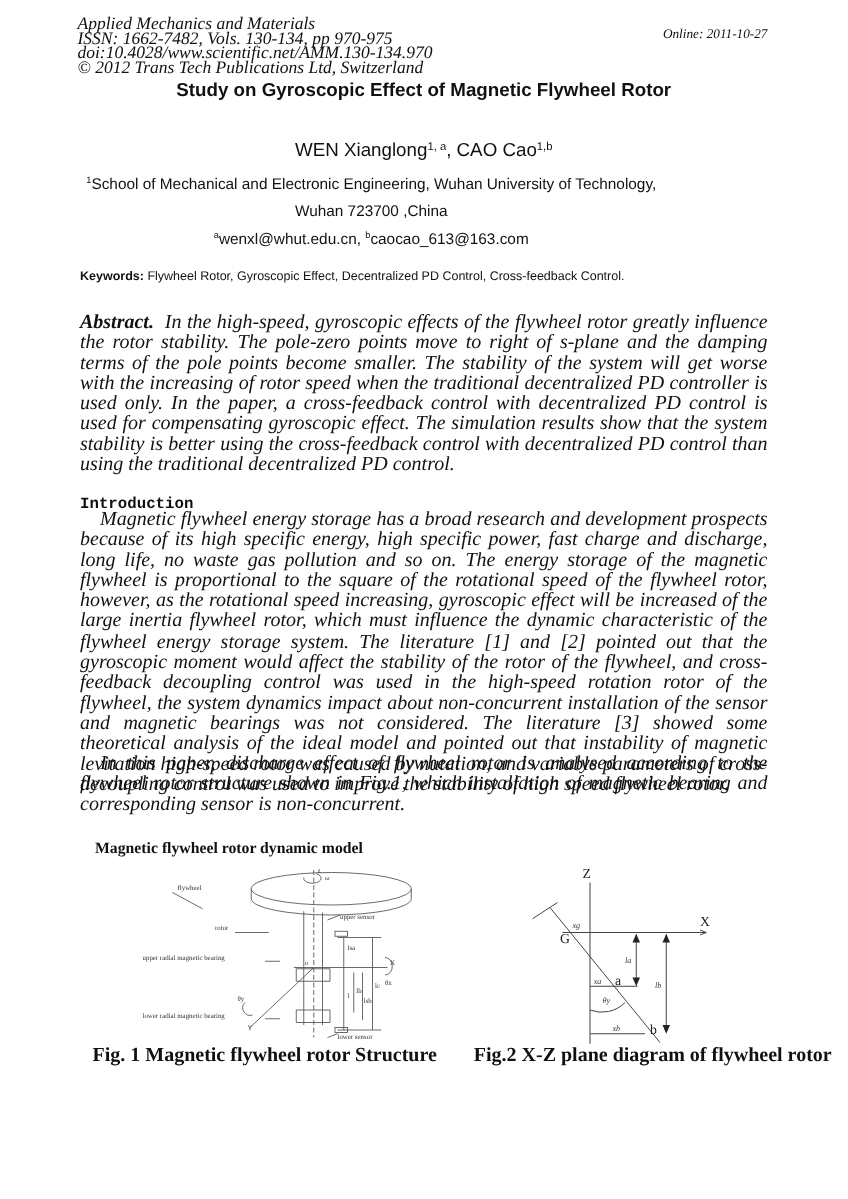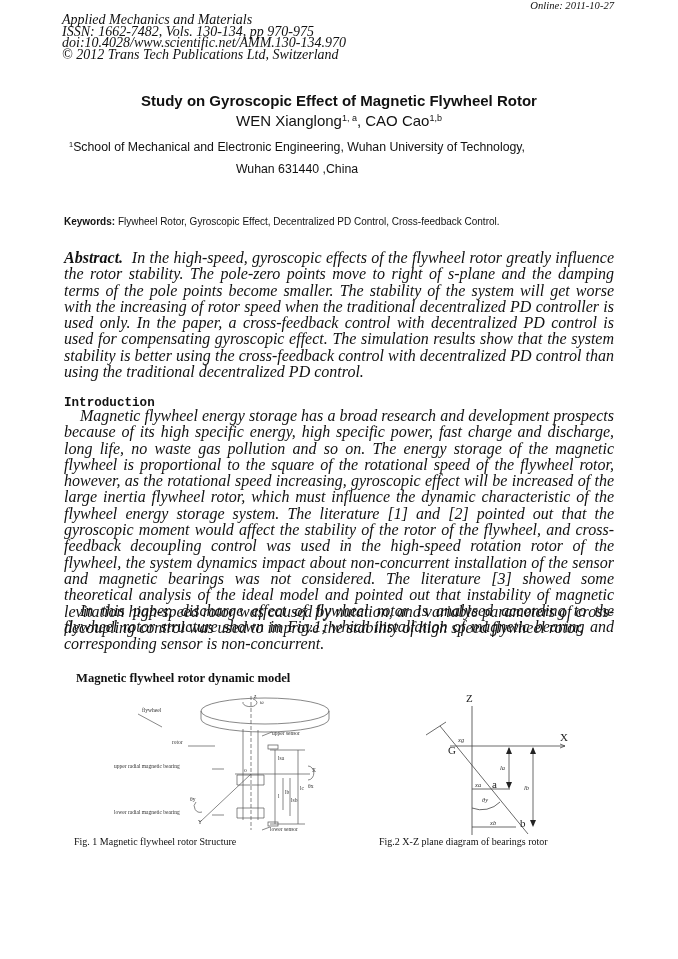--- a/index.html
+++ b/index.html
@@ -2,37 +2,37 @@
 <html><head>
   <meta charset="utf-8">
   <style>
     html, body { margin: 0; padding: 0; background: #ffffff; }
     body { width: 678px; height: 959px; position: relative; overflow: hidden; color: #111; }
     .serif { font-family: "Liberation Serif", "DejaVu Serif", serif; }
     .sans { font-family: "Liberation Sans", "DejaVu Sans", sans-serif; }
 
     .hdr-left { position: absolute; left: 62px; top: 14px; font-style: italic; font-size: 14px; line-height: 11.6px; }
     .hdr-left div { white-space: nowrap; }
-    .hdr-right { position: absolute; right: 64px; top: 0; font-style: italic; font-size: 10.6px; line-height: 11.6px; }
+    .hdr-right { position: absolute; right: 64px; top: 22px; font-style: italic; font-size: 10.6px; line-height: 11.6px; }
 
-    .title { position: absolute; left: 0; width: 678px; top: 92px; text-align: center; font-weight: bold; font-size: 15px; }
+    .title { position: absolute; left: 0; width: 678px; top: 64px; text-align: center; font-weight: bold; font-size: 15px; }
     .authors { position: absolute; left: 0; width: 678px; top: 112px; text-align: center; font-size: 15px; }
     .affil { position: absolute; left: 0; width: 594px; top: 136px; text-align: center; font-size: 12.3px; line-height: 22px; }
     sup { font-size: 0.6em; vertical-align: 0.6em; line-height: 0; }
 
     .keywords { position: absolute; left: 64px; top: 216px; font-size: 10px; white-space: nowrap; }
     .keywords b { font-weight: bold; }
 
     .para { position: absolute; left: 64px; width: 550px; font-size: 16px; line-height: 16.3px; text-align: justify; font-style: italic; }
     .indent { text-indent: 16px; }
 
     .sec-head { position: absolute; left: 64px; font-weight: bold; font-size: 12.6px; }
 
     .fig { position: absolute; }
-    .caption { position: absolute; font-size: 10px; white-space: nowrap; }
+    .caption { position: absolute; font-size: 16px; white-space: nowrap; font-weight: bold; }
     svg text { font-family: "Liberation Serif", "DejaVu Serif", serif; }
   </style>
 </head>
 <body>
 
 <div class="hdr-left serif">
   <div>Applied Mechanics and Materials</div>
   <div>ISSN: 1662-7482, Vols. 130-134, pp 970-975</div>
   <div>doi:10.4028/www.scientific.net/AMM.130-134.970</div>
   <div>© 2012 Trans Tech Publications Ltd, Switzerland</div>
@@ -40,21 +40,24 @@
 <div class="hdr-right serif">Online: 2011-10-27</div>
 
 <div class="title sans">Study on Gyroscopic Effect of Magnetic Flywheel Rotor</div>
 
 <div class="authors sans">
   <span>WEN Xianglong</span><sup>1, a</sup>, <span>CAO Cao</span><sup>1,b</sup>
 </div>
 
 <div class="affil sans">
   <div><sup>1</sup><span>School of Mechanical and Electronic Engineering, Wuhan University of Technology,</span></div>
-  <div>Wuhan 631440 ,China</div>
+  <div>Wuhan 723700 ,China</div>
+  <div>
+    <sup>a</sup><span>wenxl@whut.edu.cn</span>, <sup>b</sup><span>caocao_613@163.com</span>
+  </div>
 </div>
 
 <div class="keywords sans">
   <b>Keywords:</b> <span>Flywheel Rotor, Gyroscopic Effect, Decentralized PD Control, Cross-feedback Control.</span>
 </div>
 
 <div class="para serif" style="top:250px;">
   <b>Abstract.</b>&nbsp; <span>In the high-speed, gyroscopic effects of the flywheel rotor greatly influence the rotor stability. The pole-zero points move to right of s-plane and the damping terms of the pole points become smaller. The stability of the system will get worse with the increasing of rotor speed when the traditional decentralized PD controller is used only. In the paper, a cross-feedback control with decentralized PD control is used for compensating gyroscopic effect. The simulation results show that the system stability is better using the cross-feedback control with decentralized PD control than using the traditional decentralized PD control.</span>
 </div>
 
@@ -155,13 +158,13 @@
     <text x="38" y="52">xg</text>
     <text x="55" y="97">xa</text>
     <text x="70" y="135">xb</text>
     <text x="80" y="80">la</text>
     <text x="104" y="100">lb</text>
     <text x="62" y="112">θy</text>
   </g>
 </svg>
 
 <div class="caption serif" style="left:74px; top:836px;">Fig. 1 Magnetic flywheel rotor Structure</div>
-<div class="caption serif" style="left:379px; top:836px;">Fig.2  X-Z plane diagram of bearings rotor</div>
+<div class="caption serif" style="left:379px; top:836px;">Fig.2  X-Z plane diagram of flywheel rotor</div>
 
 </body></html>

